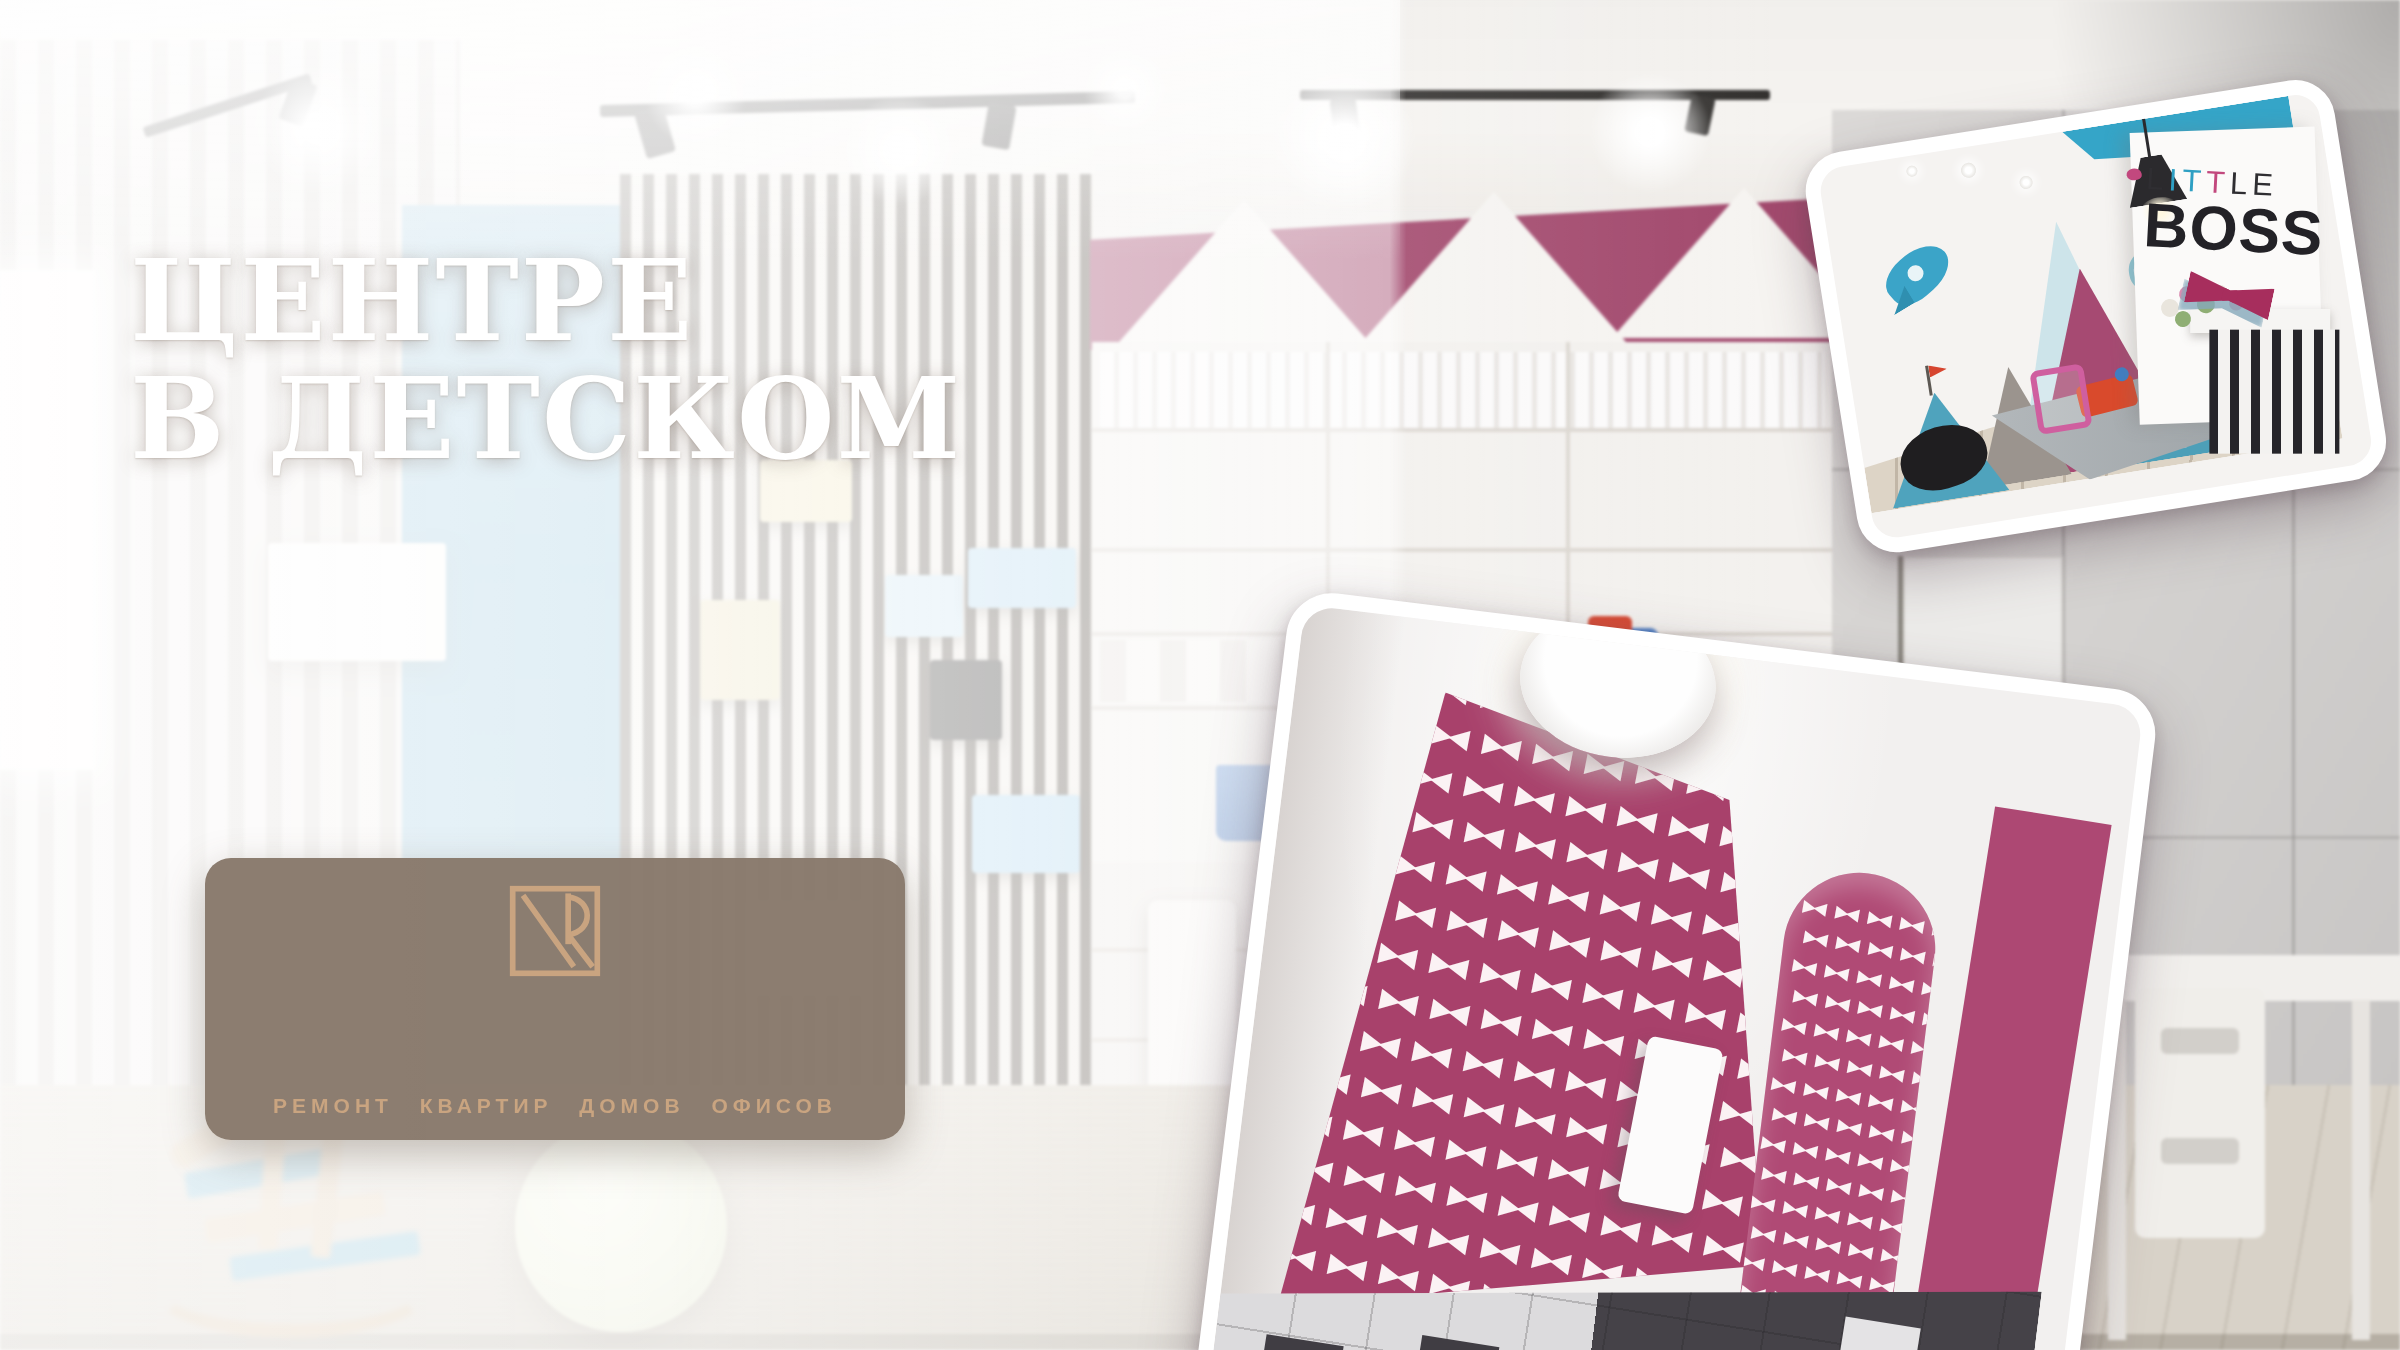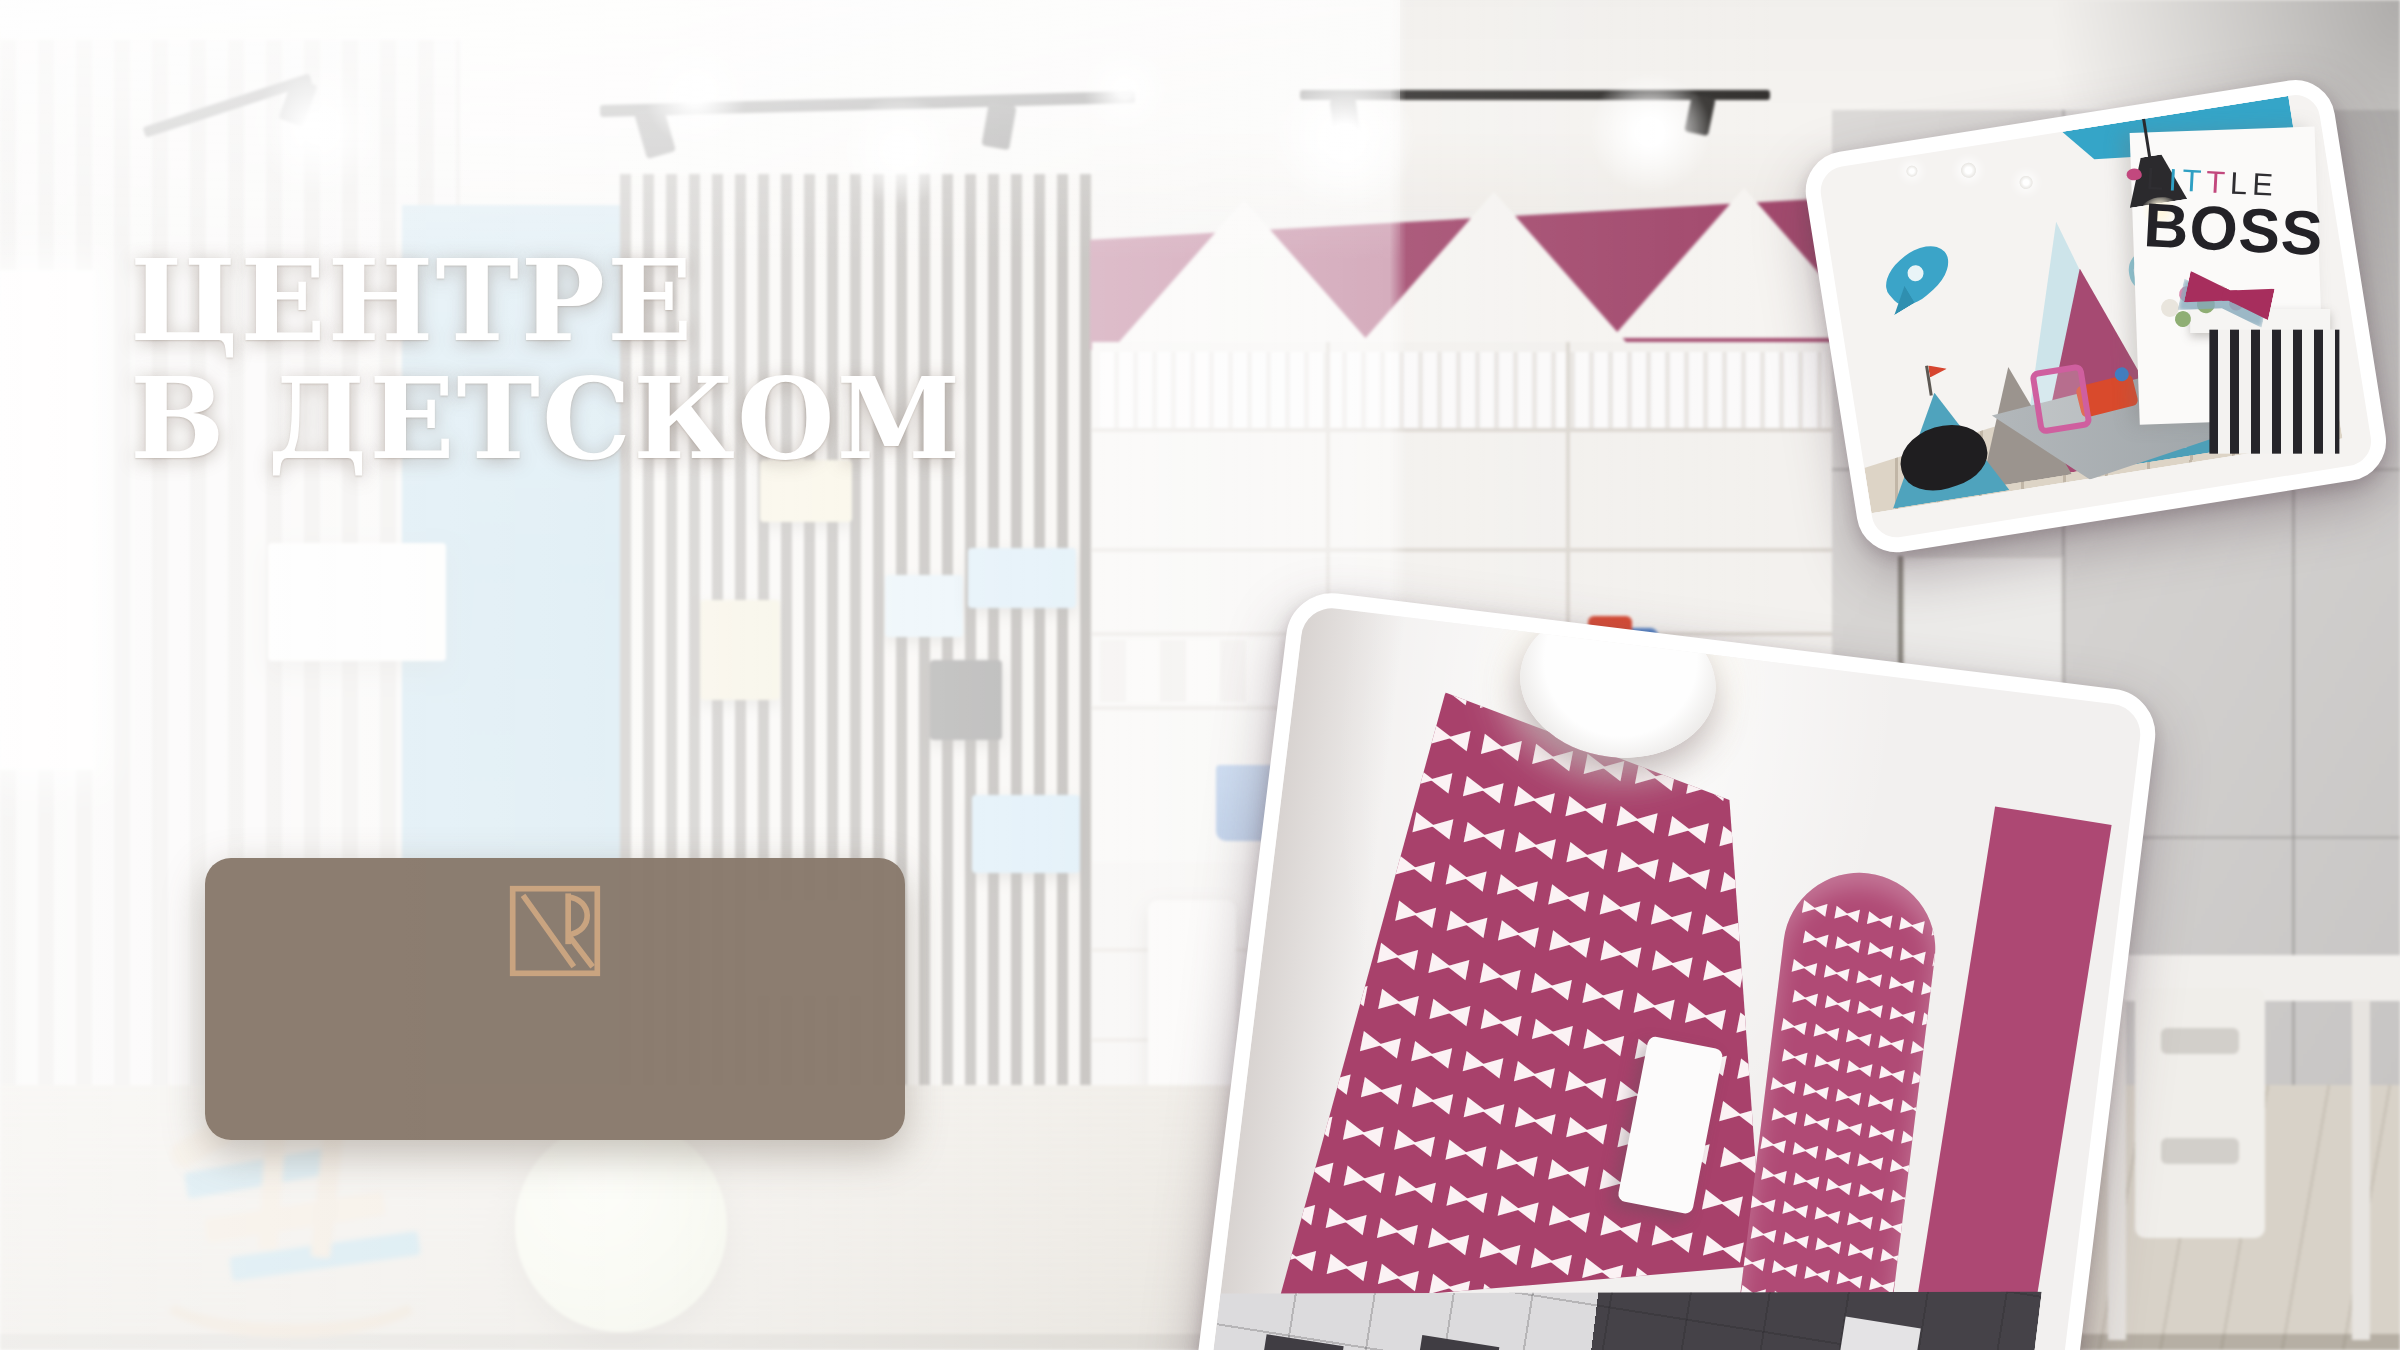--- a/index.html
+++ b/index.html
@@ -267,20 +267,21 @@
   </div>
 
   <div class="abs brand-card">
     <svg class="abs monogram" viewBox="0 0 100 100">
       <rect x="5" y="5" width="90" height="90" fill="none" stroke="#c9a480" stroke-width="6"></rect>
       <path d="M16 12 L70 88" fill="none" stroke="#c9a480" stroke-width="6"></path>
       <path d="M64 10 L64 64" fill="none" stroke="#c9a480" stroke-width="6"></path>
       <path d="M64 14 C90 16 92 50 64 54" fill="none" stroke="#c9a480" stroke-width="6"></path>
       <path d="M64 54 L90 88" fill="none" stroke="#c9a480" stroke-width="6"></path>
     </svg>
+    <div class="abs brand-tagline">РЕМОНТ КВАРТИР ДОМОВ ОФИСОВ</div>
   </div>
 
   <div class="abs photo-card boss-card">
     <div class="abs wood"></div>
     <div class="abs teal-ceiling"></div>
     <div class="abs spot" style="left:142px;top:16px;width:15px;height:15px;"></div>
     <div class="abs spot" style="left:198px;top:38px;width:13px;height:13px;"></div>
     <div class="abs spot" style="left:88px;top:10px;width:11px;height:11px;"></div>
 
     <div class="abs rocket">

